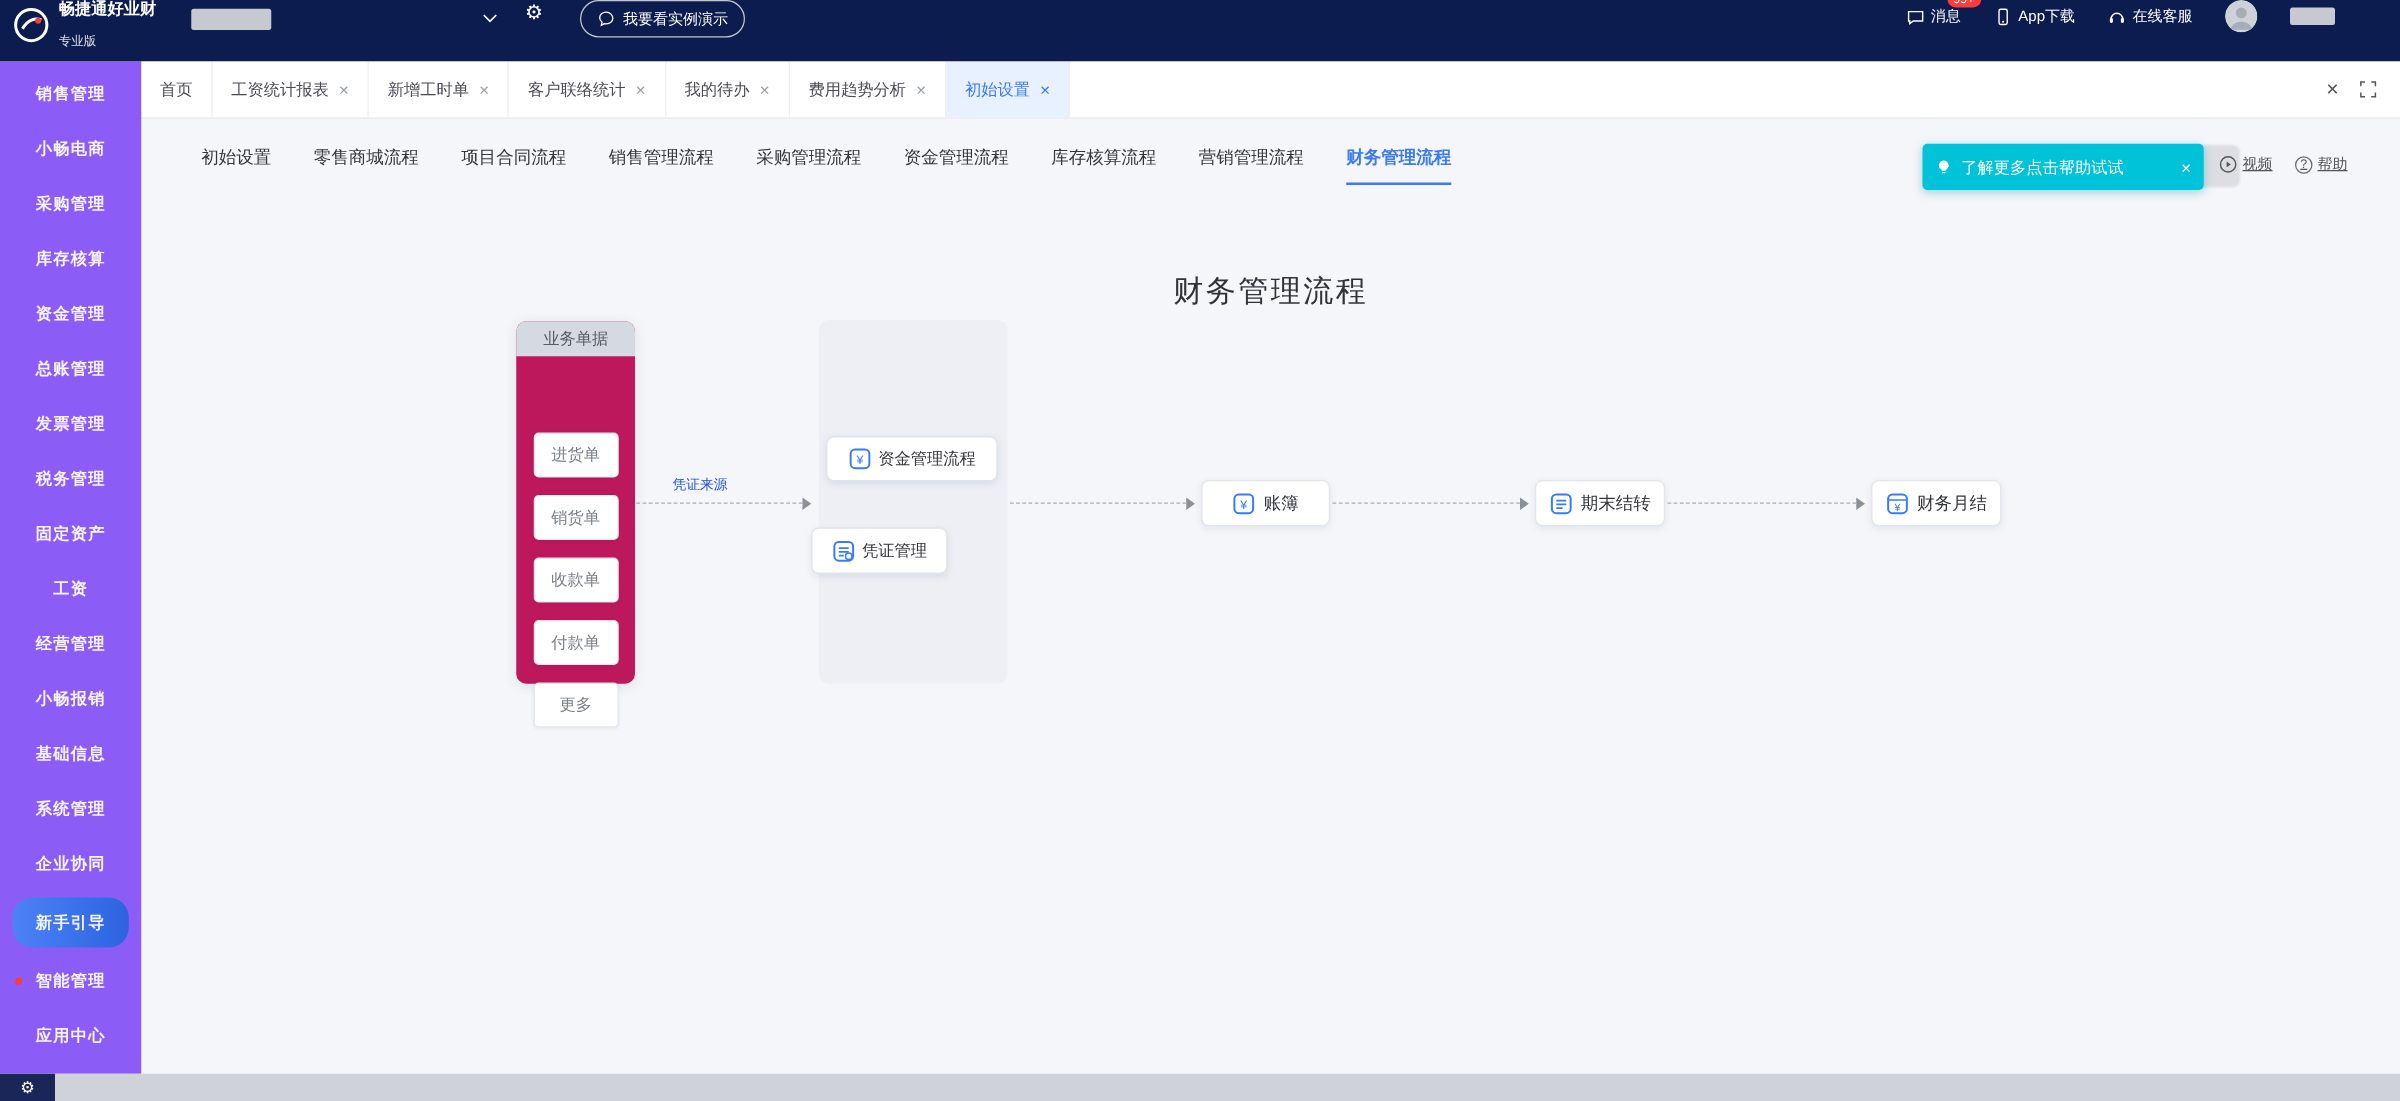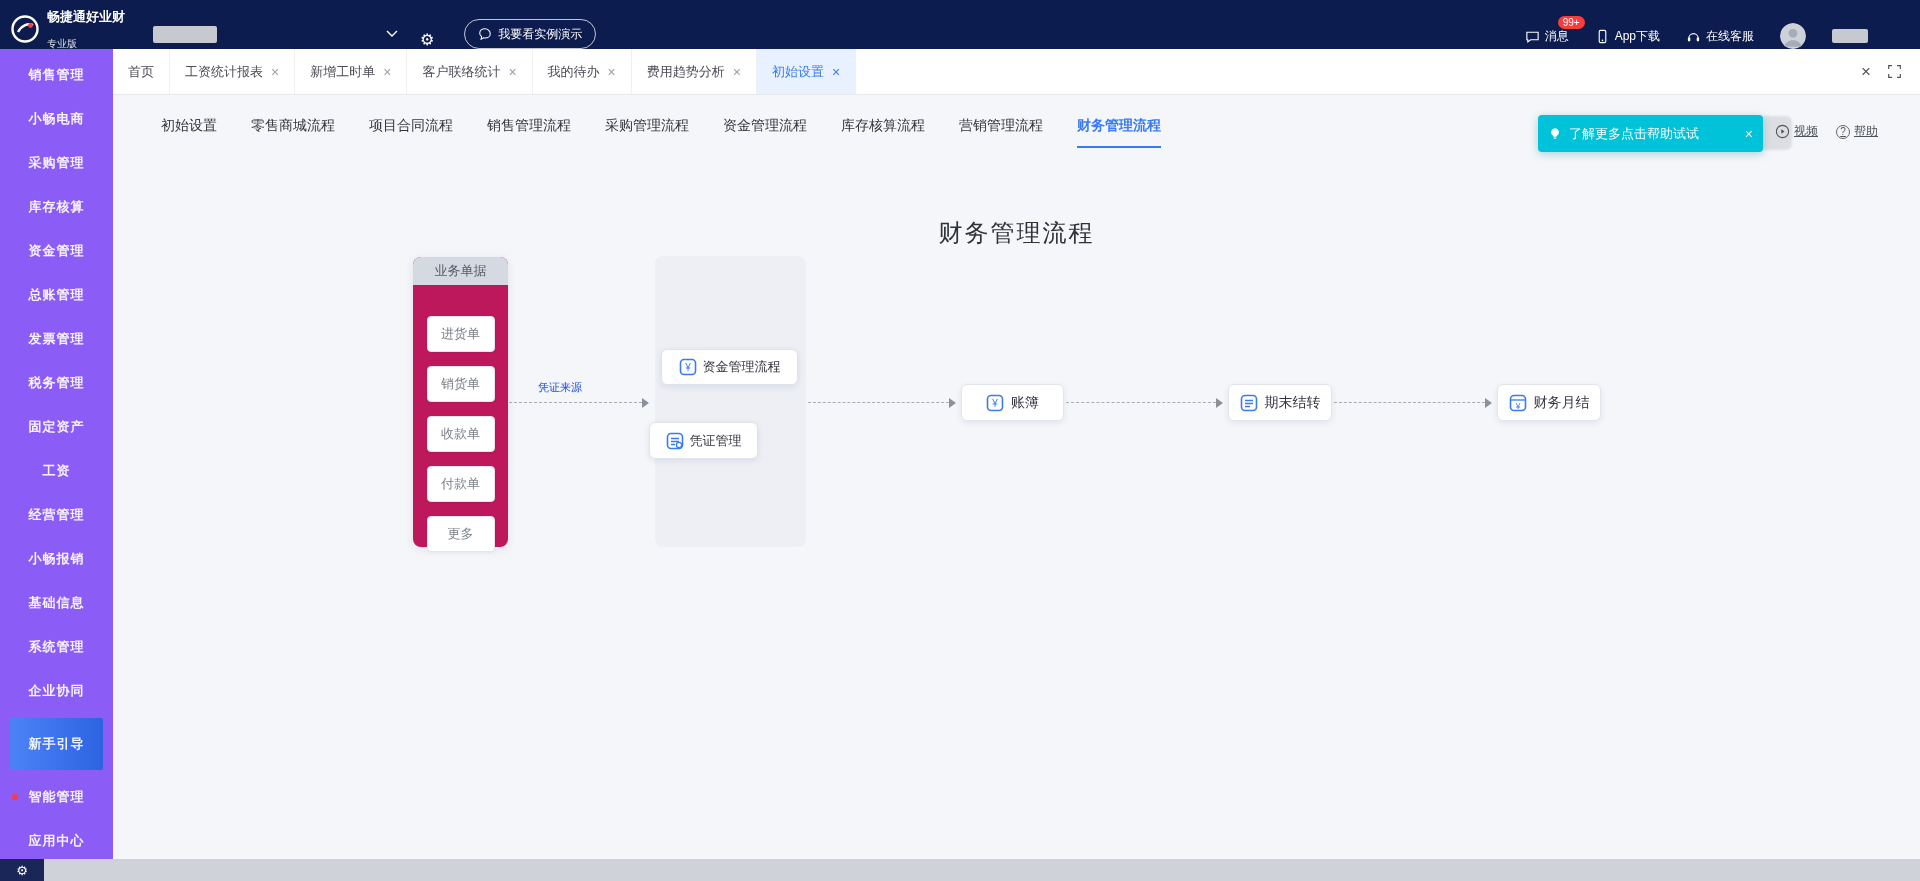--- a/index.html
+++ b/index.html
@@ -1,39 +1,39 @@
 <!DOCTYPE html>
 <html><head>
 <meta charset="utf-8">
 <style>
   html,body{margin:0;padding:0;background:#e9eaee;font-family:"Liberation Sans","DejaVu Sans",sans-serif;}
   .app{position:relative;width:1920px;height:881px;background:#f5f6f9;overflow:hidden;}
 
   
-  .topbar{position:absolute;top:0;left:0;right:0;height:49px;background:#0d1c4e;display:flex;align-items:flex-end;color:#fff;z-index:30;}
+  .topbar{position:absolute;top:0;left:0;right:0;height:49px;background:#0d1c4e;display:flex;align-items:flex-start;color:#fff;z-index:30;}
   .logo{display:flex;align-items:center;gap:7px;margin-left:10px;}
   .logo-ic{width:30px;height:30px;flex:0 0 auto;}
   .logo-text{line-height:1.1;}
   .logo-t1{font-size:13px;font-weight:700;}
   .logo-t2{font-size:10px;opacity:.85;margin-top:14px;}
   .org-select{display:flex;align-items:center;justify-content:space-between;width:245px;margin-left:28px;height:30px;cursor:pointer;}
   .redacted{background:#c6c9cf;border-radius:2px;display:inline-block;}
   .red-org{width:64px;height:17px;}
   .red-user{width:36px;height:14px;}
   .top-gear{margin-left:22px;font-size:16px;color:#fff;cursor:pointer;}
   .demo-pill{margin-left:30px;display:flex;align-items:center;gap:6px;border:1px solid rgba(255,255,255,.75);border-radius:15px;height:28px;padding:0 13px;font-size:12px;cursor:pointer;}
   .topbar-right{margin-left:auto;display:flex;align-items:center;gap:26px;padding-right:52px;}
   .top-item{display:flex;align-items:center;gap:5px;font-size:12px;cursor:pointer;position:relative;}
   .badge{position:absolute;top:-12px;right:-16px;background:#fa3c3c;color:#fff;font-size:10px;line-height:13px;border-radius:8px;padding:0 5px;}
   .avatar{width:26px;height:26px;border-radius:50%;overflow:hidden;flex:0 0 auto;}
 
   
   .sidebar{position:absolute;top:49px;left:0;width:113px;bottom:22px;background:#8b5cf6;padding-top:4px;box-sizing:border-box;z-index:20;}
   .side-item{height:44px;display:flex;align-items:center;justify-content:center;color:rgba(255,255,255,.92);font-size:13px;font-weight:600;cursor:pointer;position:relative;letter-spacing:1px;}
-  .side-item.active{height:52px;margin:5px 10px;border-radius:2px;background:linear-gradient(90deg,#4d82f7,#2c63e0);}
+  .side-item.active{height:40px;margin:5px 10px;border-radius:16px;background:linear-gradient(90deg,#4d82f7,#2c63e0);}
   .side-item .dot{position:absolute;left:12px;top:50%;margin-top:-3px;width:6px;height:6px;border-radius:50%;background:#fa3c3c;}
 
   
   .tabrow{position:absolute;top:49px;left:113px;right:0;height:46px;background:#fff;border-bottom:1px solid #e7e8ec;display:flex;align-items:stretch;box-sizing:border-box;z-index:10;}
   .tab{display:flex;align-items:center;gap:8px;padding:0 15px;font-size:13px;color:#4a4a55;border-right:1px solid #f0f0f4;cursor:pointer;white-space:nowrap;}
   .tab .tab-close{font-size:14px;color:#9aa0a8;line-height:1;}
   .tab.active{background:#e7f1ff;color:#3a7bf2;}
   .tab.active .tab-close{color:#3a7bf2;}
   .tab-controls{margin-left:auto;display:flex;align-items:center;gap:16px;padding:0 18px;color:#555;}
   .close-all{font-size:17px;cursor:pointer;line-height:1;}
@@ -49,21 +49,21 @@
   .blur-patch{position:absolute;left:1645px;top:21px;width:34px;height:34px;background:#c9ccd3;opacity:.55;border-radius:6px;filter:blur(1px);}
   .video-help{position:absolute;left:1662px;top:28px;display:flex;gap:18px;font-size:12px;color:#4f545c;align-items:center;}
   .vh-item{display:flex;align-items:center;gap:4px;cursor:pointer;text-decoration:underline;}
   .circle-q{width:14px;height:14px;border:1px solid #666;border-radius:50%;font-size:10px;display:flex;align-items:center;justify-content:center;color:#555;box-sizing:border-box;}
   .page-title{position:absolute;top:106px;left:0;width:100%;text-align:center;font-size:24px;color:#30323a;font-weight:500;letter-spacing:2px;}
 
   
   .diagram{position:absolute;inset:0;}
   .src-col{position:absolute;left:300px;top:162px;width:95px;height:290px;background:#be185d;border-radius:8px;box-shadow:0 2px 10px rgba(40,60,120,.10);}
   .src-head{height:28px;background:#d5d9e2;border-radius:8px 8px 0 0;color:#565c66;font-size:13px;display:flex;align-items:center;justify-content:center;}
-  .src-items{padding-top:31px;}
+  .src-items{padding-top:20px;margin-top:41px;}
   .col-item{width:66px;height:34px;margin:0 auto 14px;background:#fff;border:1px solid #e3e6ec;border-radius:4px;color:#7a7f88;font-size:13px;display:flex;align-items:center;justify-content:center;box-shadow:0 1px 3px rgba(0,0,0,.06);cursor:pointer;}
   .center-panel{position:absolute;left:542px;top:161px;width:151px;height:291px;background:#edeff4;border-radius:8px;}
   .node-btn{position:absolute;background:#fff;border:1px solid #dfe3ea;border-radius:6px;display:flex;align-items:center;justify-content:center;gap:6px;font-size:13px;color:#33343c;box-shadow:0 2px 6px rgba(31,56,120,.10);cursor:pointer;}
   .n-smart{left:548px;top:254px;width:135px;height:34px;}
   .n-voucher{left:536px;top:327px;width:107px;height:35px;}
   .fnode{position:absolute;top:289px;height:37px;background:#fff;border:1px solid #e2e5ec;border-radius:6px;display:flex;align-items:center;justify-content:center;gap:7px;font-size:14px;color:#33343c;box-shadow:0 2px 6px rgba(31,56,120,.09);cursor:pointer;box-sizing:border-box;}
   .n-ledger{left:848px;width:103px;}
   .n-period{left:1115px;width:104px;}
   .n-month{left:1384px;width:104px;}
   .nicon{width:18px;height:18px;flex:0 0 auto;}

